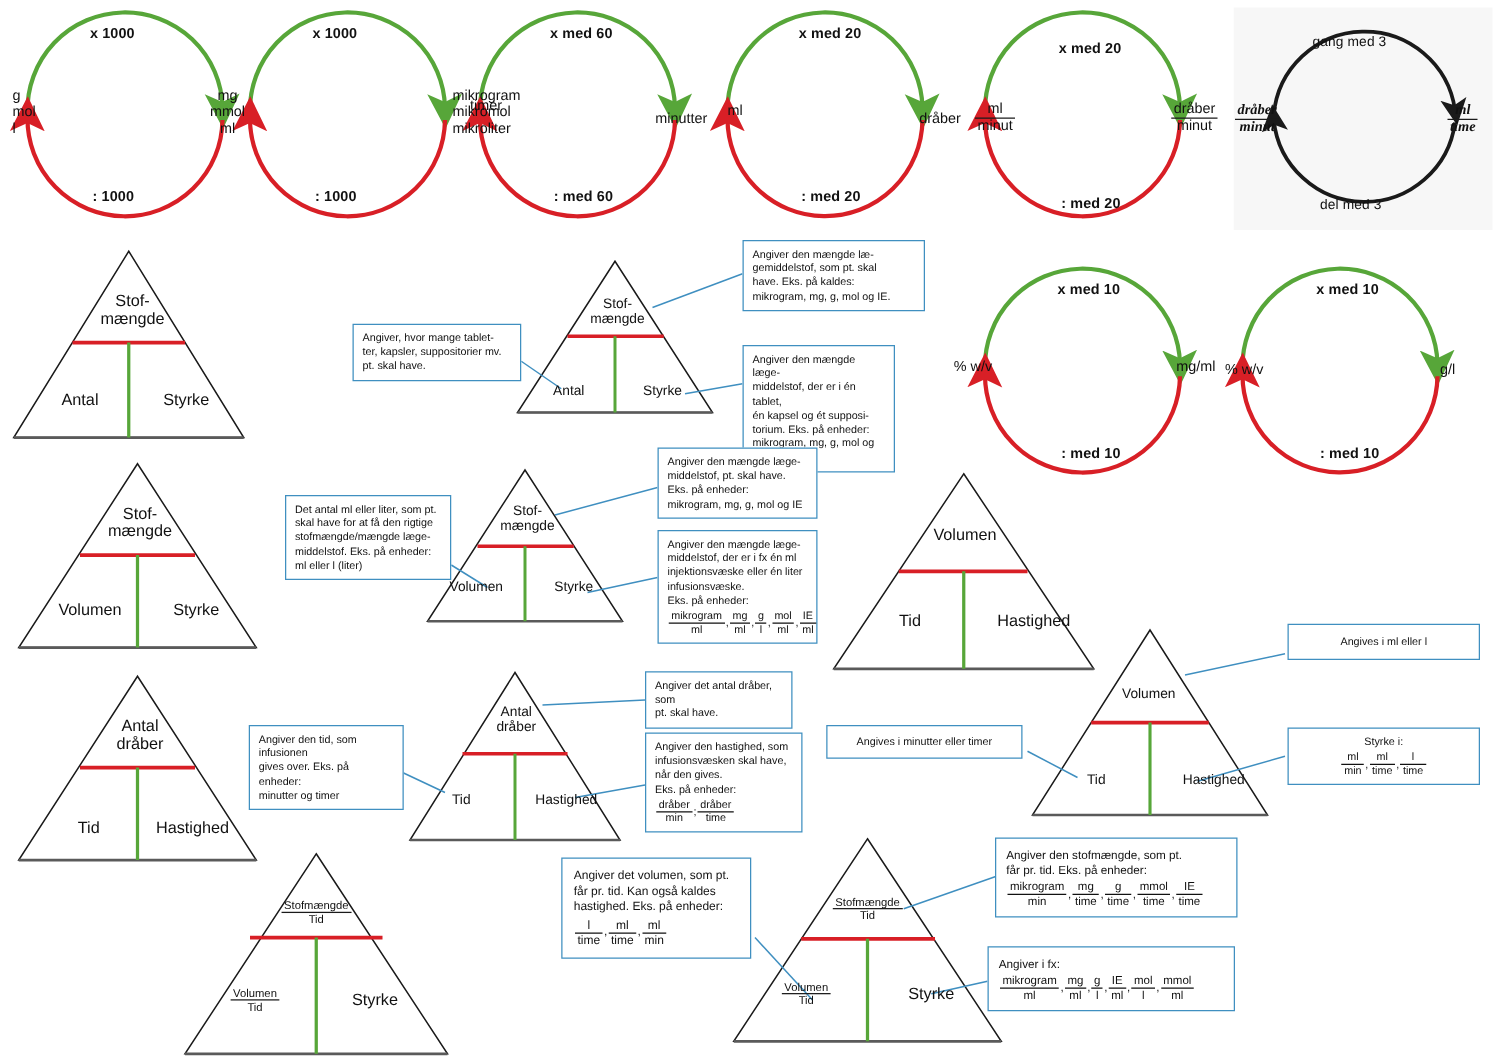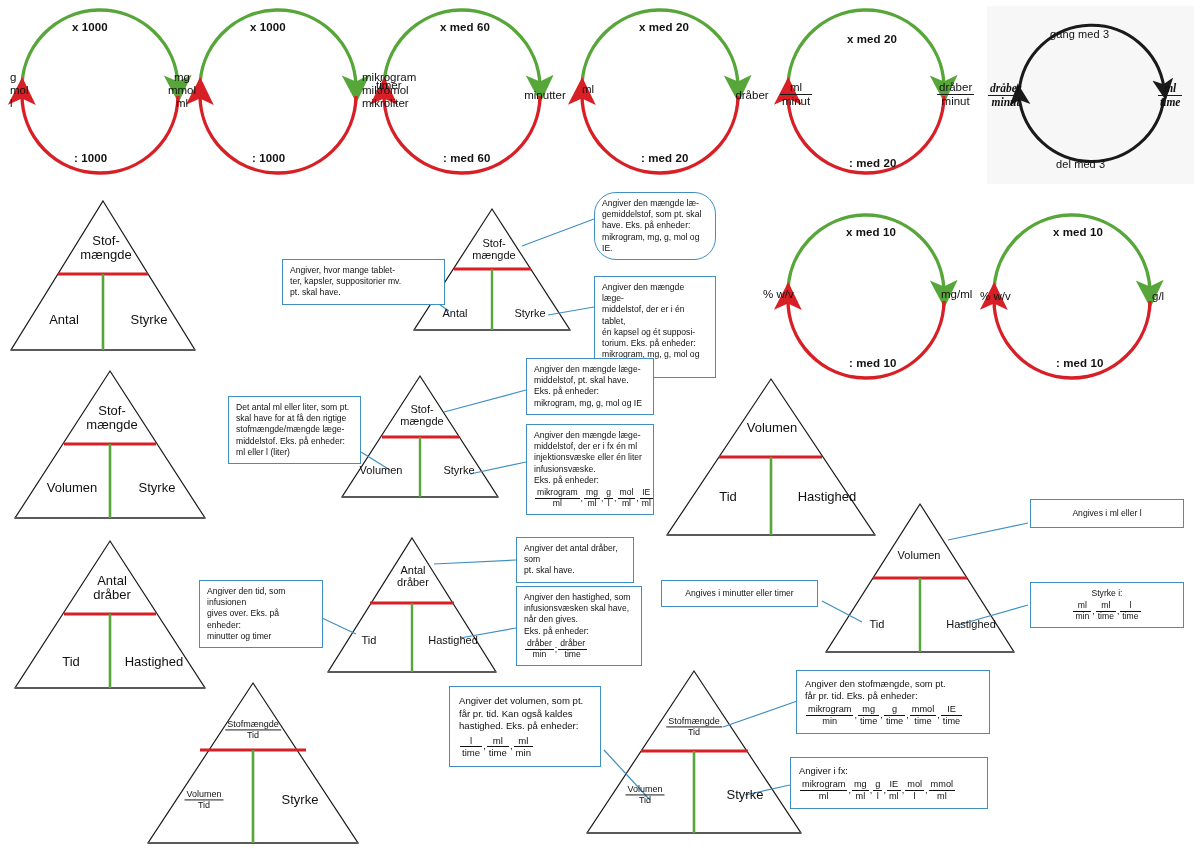--- a/index.html
+++ b/index.html
@@ -405,30 +405,30 @@
     </div>
     <div class="lbl tiny" style="left:645px;top:795px;">
       <span class="frac">
         <span class="num">Volumen</span>
         <span class="den">Tid</span>
       </span>
     </div>
     <div class="lbl" style="left:745px;top:795px;">Styrke</div>
   </div>
 
-  <div class="callout" style="left:282px;top:259px;width:163px;">
+  <div class="callout" style="left:282px;top:259px;width:135px;">
     <div>Angiver, hvor mange tablet-</div>
     <div>ter, kapsler, suppositorier mv.</div>
     <div>pt. skal have.</div>
   </div>
 
-  <div class="callout" style="left:594px;top:192px;width:122px;border-radius:22px;">
+  <div class="callout" style="left:594px;top:192px;width:146px;">
     <div>Angiver den mængde læ-</div>
     <div>gemiddelstof, som pt. skal</div>
-    <div>have. Eks. på enheder:</div>
+    <div>have. Eks. på kaldes:</div>
     <div>mikrogram, mg, g, mol og IE.</div>
   </div>
 
   <div class="callout" style="left:594px;top:276px;width:122px;">
     <div>Angiver den mængde læge-</div>
     <div>middelstof, der er i én tablet,</div>
     <div>én kapsel og ét supposi-</div>
     <div>torium. Eks. på enheder:</div>
     <div>mikrogram, mg, g, mol og IE.</div>
   </div>

